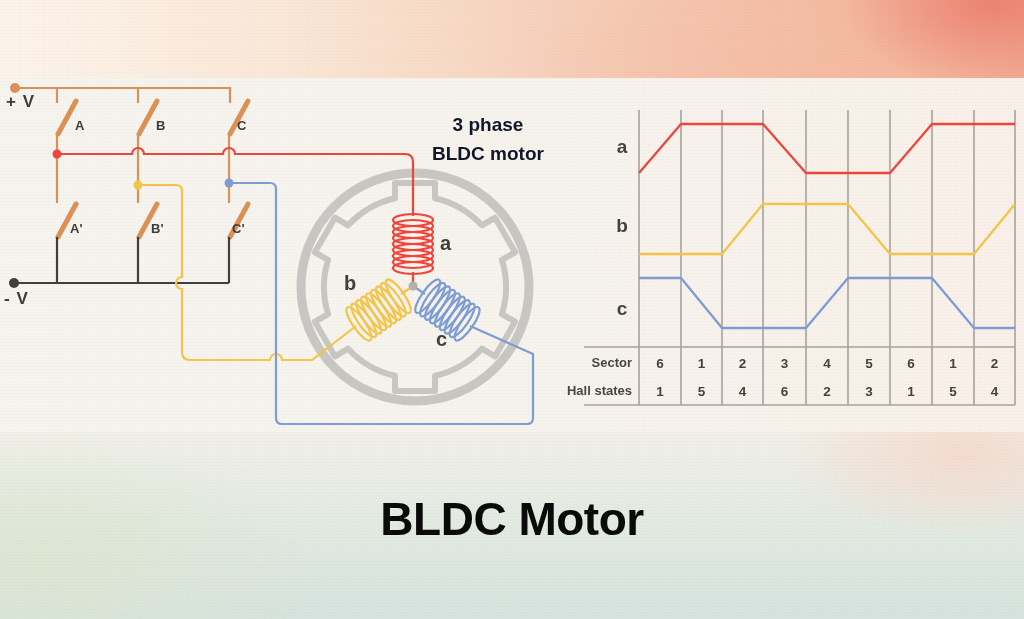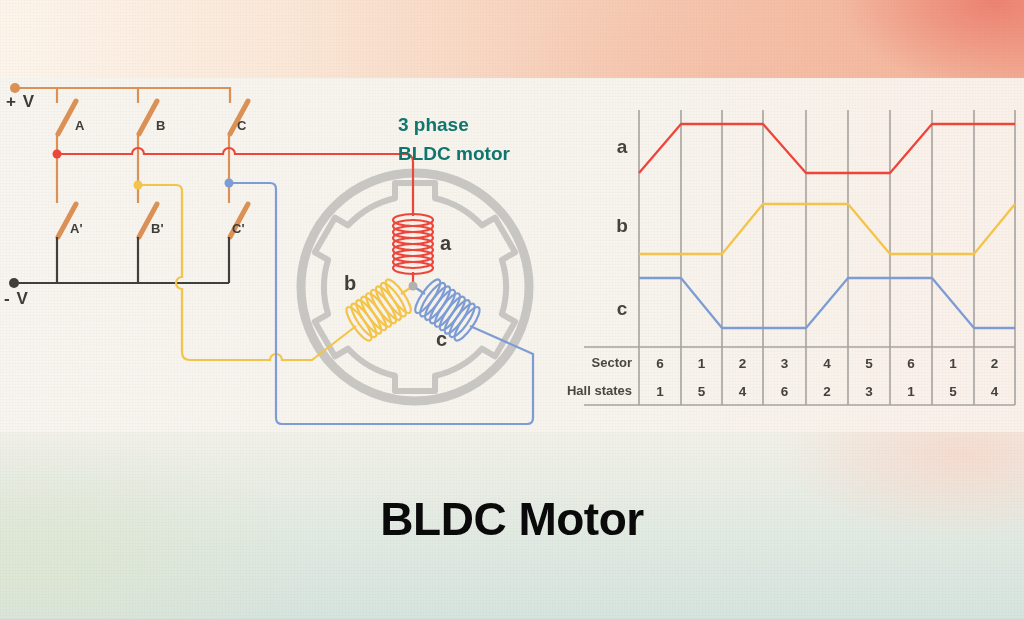--- a/index.html
+++ b/index.html
@@ -20,22 +20,22 @@
       linear-gradient(180deg,#f2f1e9 0%,#e3ebe3 50%,#d6e4df 100%);}
   .texture{position:absolute;inset:0;pointer-events:none;opacity:.8;
     background-image:
       repeating-linear-gradient(0deg, rgba(138,124,98,.035) 0 1px, transparent 1px 3px),
       repeating-linear-gradient(90deg, rgba(138,124,98,.03) 0 1px, transparent 1px 3px);}
   svg{position:absolute;left:0;top:0;}
   .lbl{position:absolute;font-weight:bold;color:#3e3c39;}
   .rail{font-size:17px;letter-spacing:1px;}
   .sw{font-size:13px;}
   .coil-lbl{font-size:20px;color:#413f3c;}
-  .caption{left:398px;top:110px;width:180px;
-           font-size:19px;line-height:29px;color:#0f766e;}
+  .caption{left:398px;top:110px;width:180px;text-align:center;
+           font-size:19px;line-height:29px;color:#0f172a;}
   .title{left:0;top:492px;width:1024px;text-align:center;font-size:46px;
          color:#0a0a0a;letter-spacing:-.5px;}
   svg text{font-family:"Liberation Sans",sans-serif;font-weight:bold;}
   .wave-lbl{font-size:19px;fill:#454340;}
   .row-lbl{font-size:13px;fill:#4a4742;}
   .cell-num{font-size:13.5px;fill:#44423e;}
 </style>
 </head>
 <body>
 

